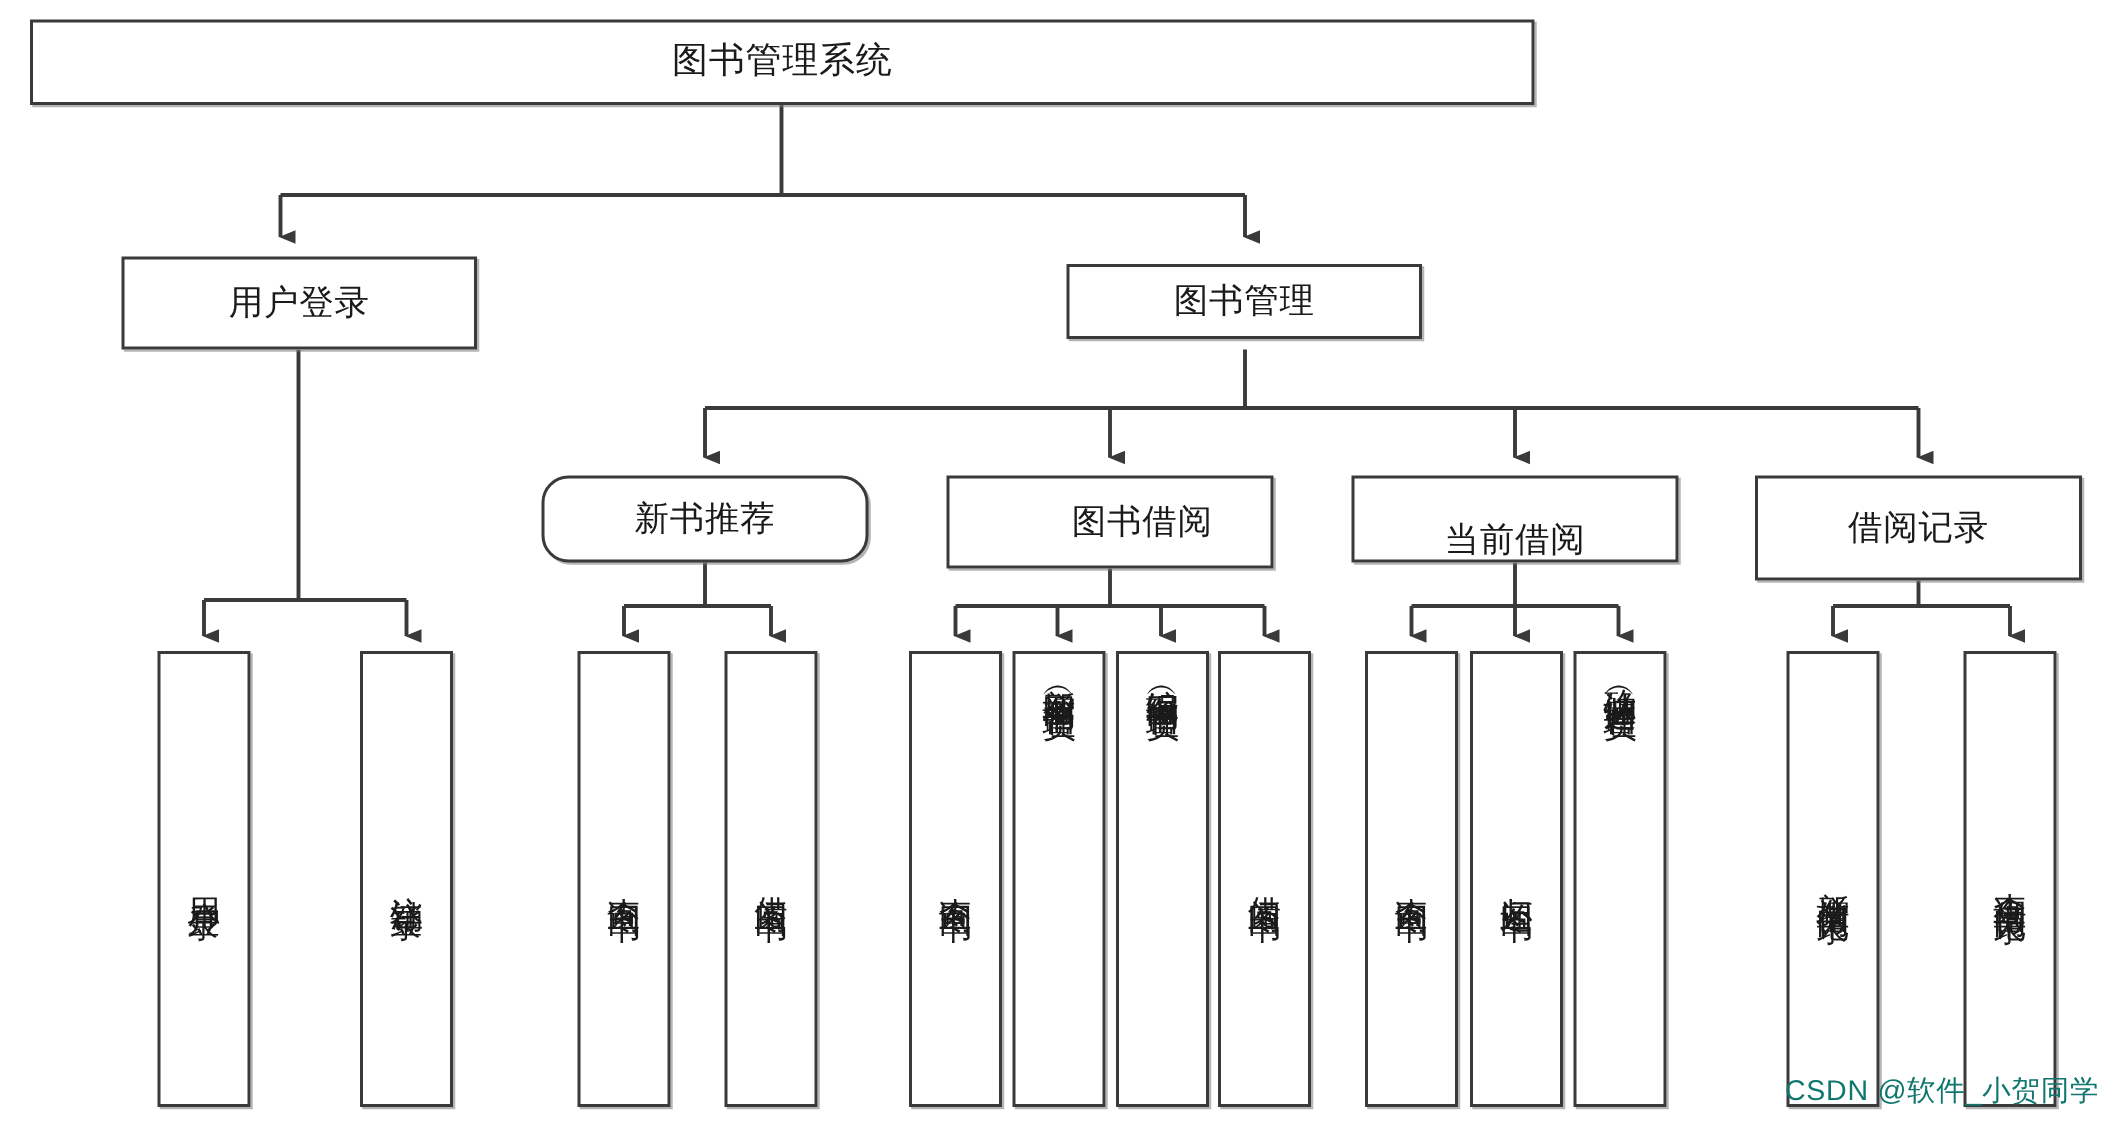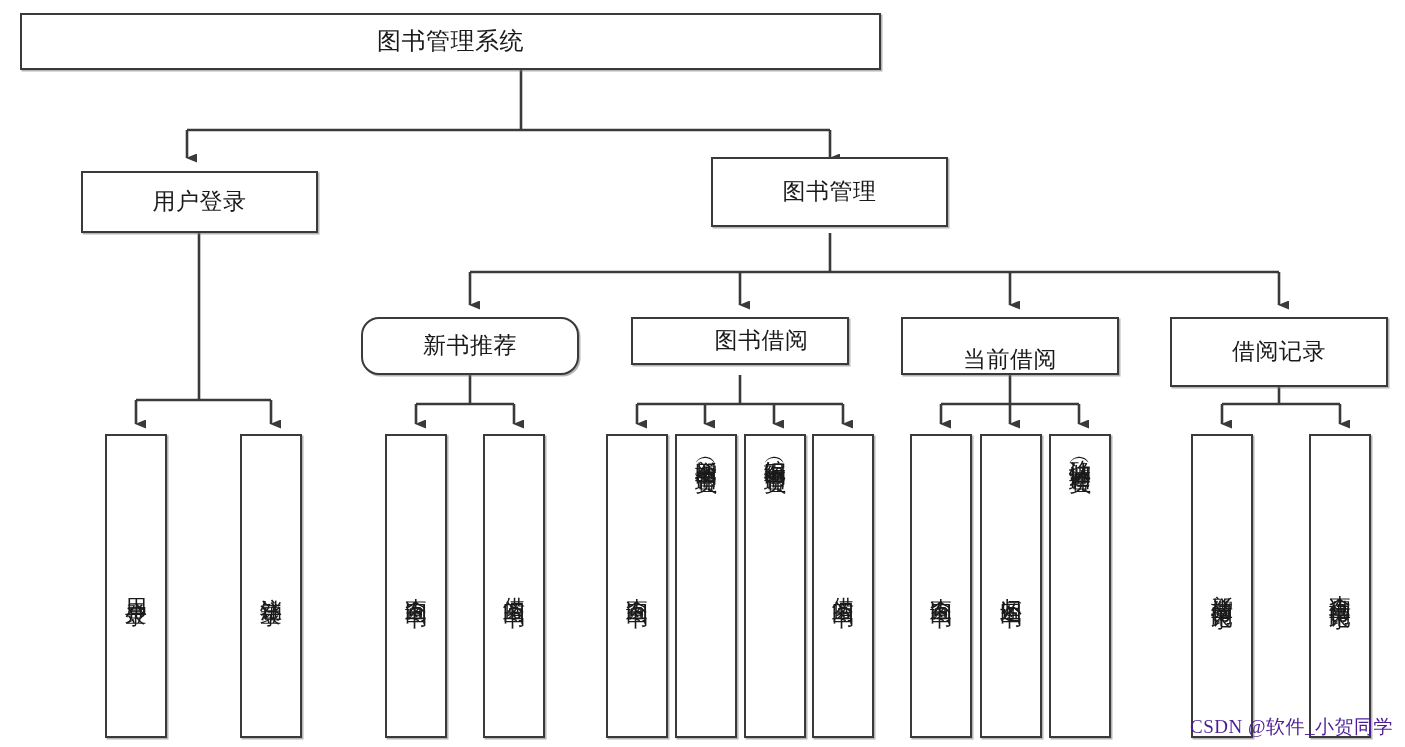--- a/index.html
+++ b/index.html
@@ -68,24 +68,24 @@
     letter-spacing: 2px;
   }
   
   .node.vert.mid {
     align-items: center;
     padding-top: 0;
   }
   .watermark {
     position: absolute;
     font-size: 19px;
-    color: #4c1d95;
+    color: #0f766e;
     white-space: nowrap;
     letter-spacing: 0.5px;
-    font-family: Liberation Serif, serif;
+    font-family: Liberation Sans, sans-serif;
   }
 </style>
 </head>
 <body>
 
 <div id="canvas">
 
   <svg class="wires" viewBox="0 0 1405 747">
     <defs>
       <marker id="arrow" markerWidth="10" markerHeight="11" refX="4.5" refY="10" orient="auto" markerUnits="userSpaceOnUse">
@@ -129,35 +129,35 @@
       <path d="M1010,404 L1010,424" marker-end="url(#arrow)"></path>
       <path d="M1079,404 L1079,424" marker-end="url(#arrow)"></path>
 
       <path d="M1279,375 L1279,404"></path>
       <path d="M1222,404 L1340,404"></path>
       <path d="M1222,404 L1222,424" marker-end="url(#arrow)"></path>
       <path d="M1340,404 L1340,424" marker-end="url(#arrow)"></path>
     </g>
   </svg>
 
-  <div class="node horiz root" style="left:20px; top:13px; width:861px; height:57px;">
+  <div class="node horiz root" style="left:20px; top:13px; width:1003px; height:57px;">
     <span class="label">图书管理系统</span>
   </div>
 
   <div class="node horiz" style="left:81px; top:171px; width:237px; height:62px;">
     <span class="label">用户登录</span>
   </div>
-  <div class="node horiz" style="left:711px; top:157px; width:237px; height:70px;">
+  <div class="node horiz" style="left:711px; top:176px; width:237px; height:50px;">
     <span class="label">图书管理</span>
   </div>
 
   <div class="node horiz" style="left:361px; top:317px; width:218px; height:58px;border-radius:18px;">
     <span class="label">新书推荐</span>
   </div>
-  <div class="node horiz" style="left:631px; top:317px; width:218px; height:48px;padding-left:43px;">
+  <div class="node horiz" style="left:631px; top:317px; width:218px; height:62px;padding-left:43px;">
     <span class="label">图书借阅</span>
   </div>
   <div class="node horiz" style="left:901px; top:317px; width:218px; height:58px;align-items:flex-end;">
     <span class="label">当前借阅</span>
   </div>
   <div class="node horiz" style="left:1170px; top:317px; width:218px; height:70px;">
     <span class="label">借阅记录</span>
   </div>
 
   <div class="node vert mid" style="left:105px; top:434px; width:62px; height:304px;">

